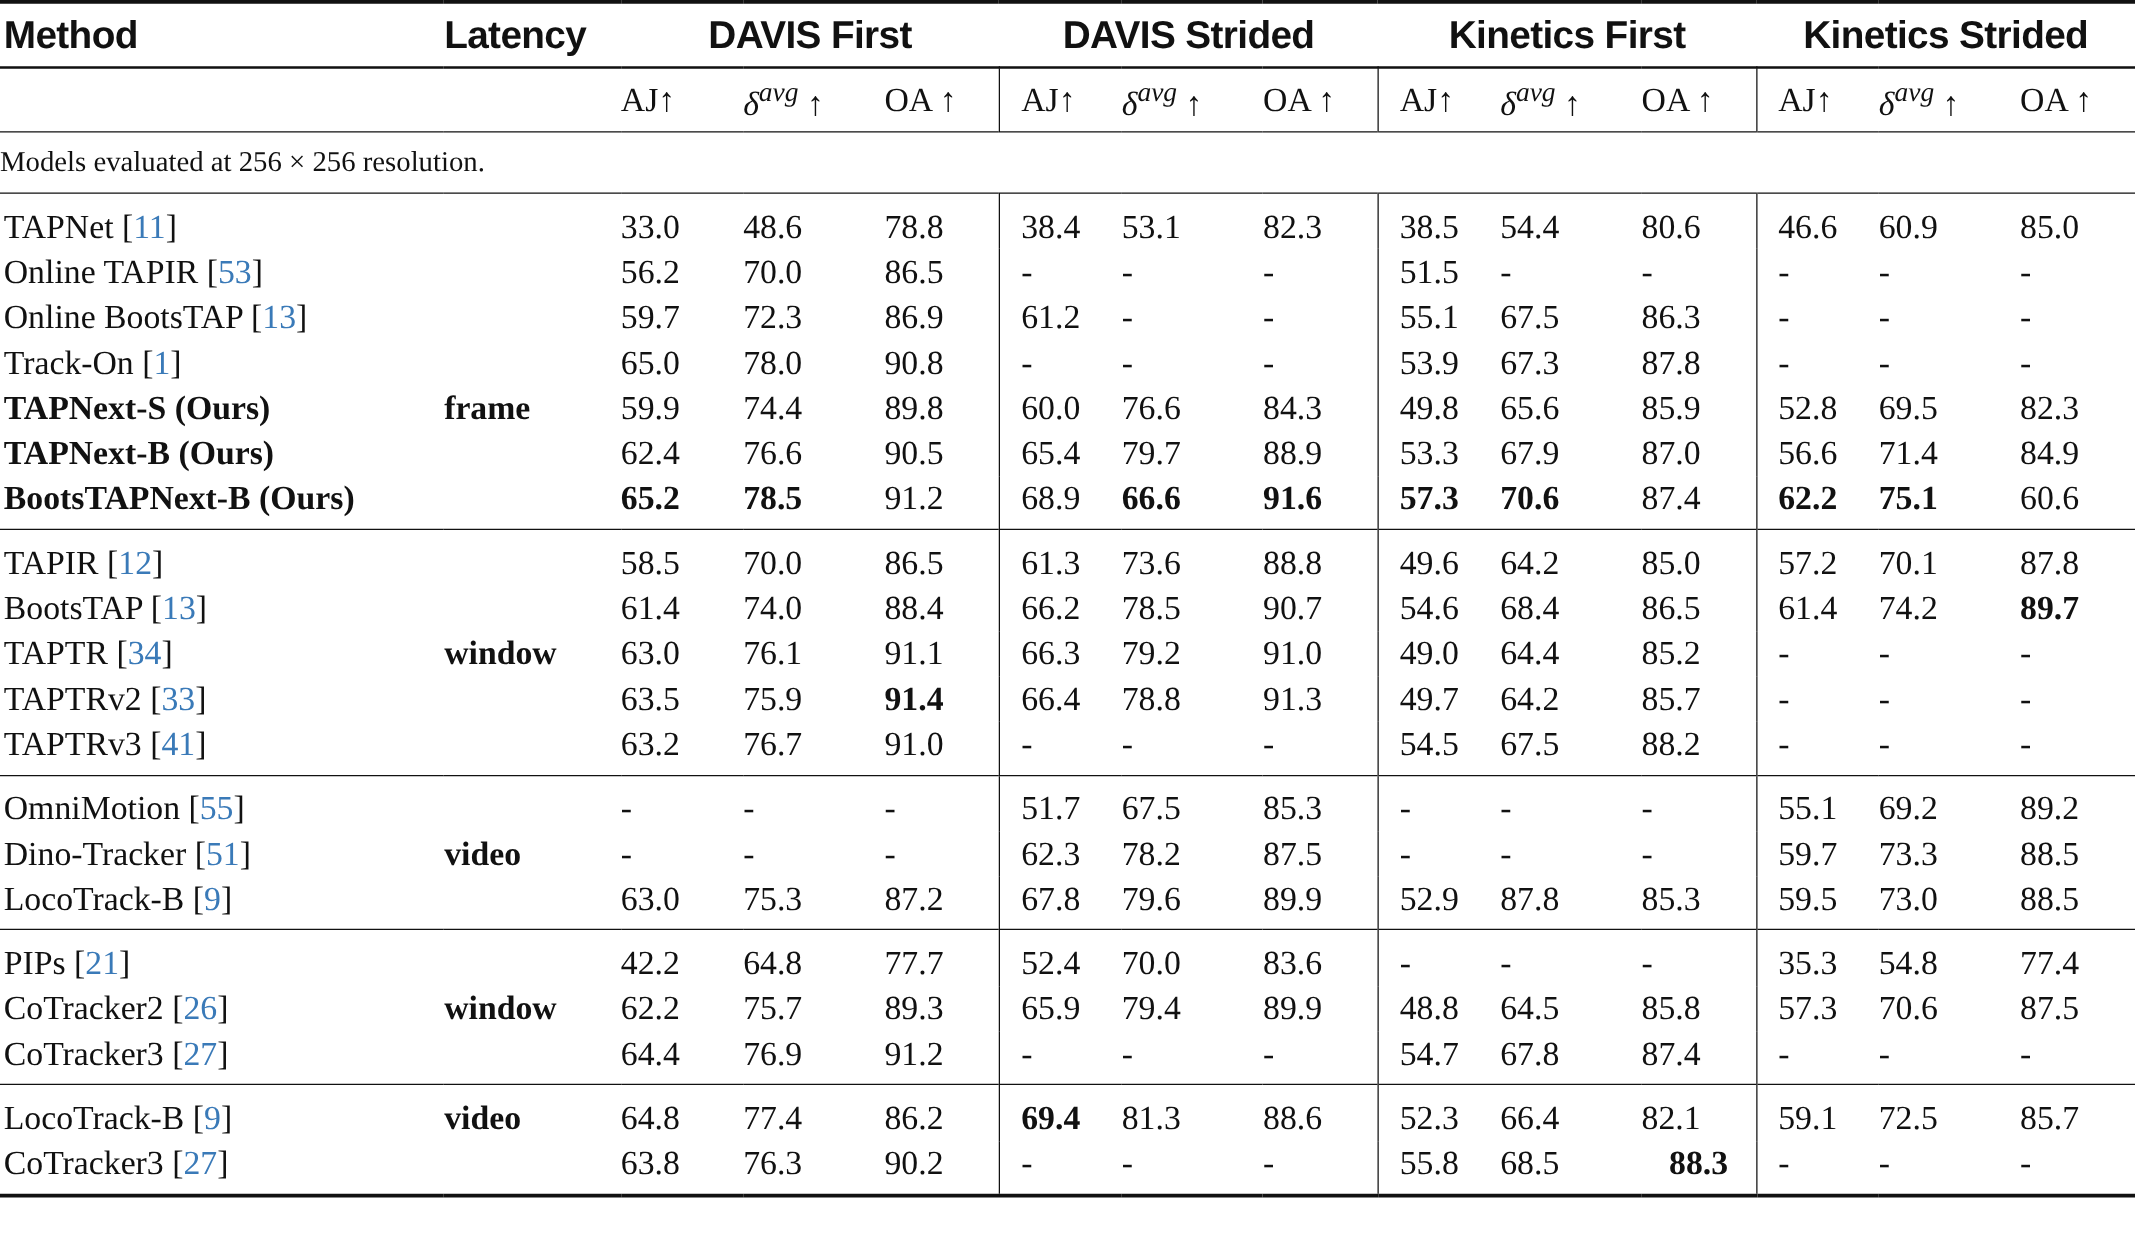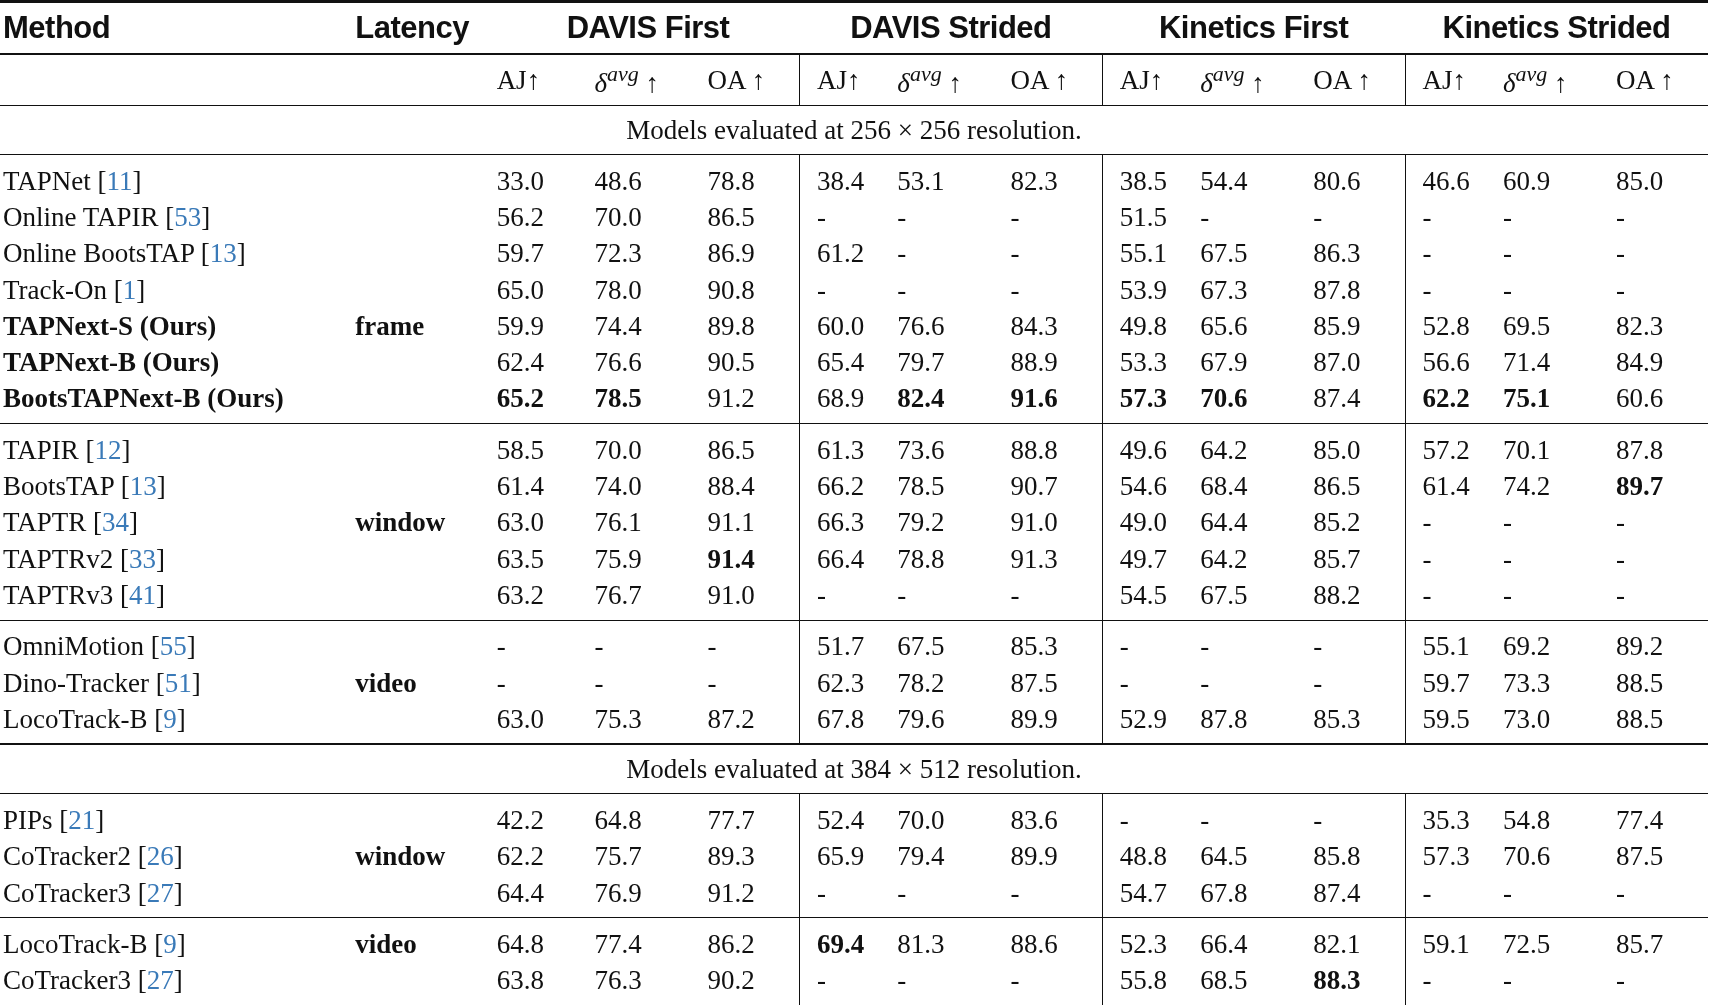--- a/index.html
+++ b/index.html
@@ -12,21 +12,21 @@
   col.c-aj { width: 97px; }
   col.c-d { width: 112px; }
   col.c-oa { width: 91px; }
   .hdr1 th { font-weight: bold; font-family: "Liberation Sans Narrow", "Liberation Sans", sans-serif; font-stretch: condensed; height: 50px; font-size: 31px; letter-spacing: -0.5px; }
   .hdr1 th.method { text-align: left; padding-left: 3px; }
   .hdr1 th.lat { text-align: left; padding-left: 0px; }
   .hdr2 td { height: 50px; font-size: 27px; }
   .toprule { border-top: 3px solid #111; }
   .midrule { border-top: 2px solid #111; }
   .thinrule { border-top: 1.5px solid #111; }
-  .sec-caption td { height: 48px; text-align: center; font-size: 27px; }
+  .sec-caption td { height: 48px; text-align: left; font-size: 23px; }
   tr.row td { height: 36.3px; }
   td.m { text-align: left; padding-left: 3px; }
   td.l { text-align: left; font-weight: bold; padding-left: 0px; }
   td.v { text-align: left; padding-left: 0px; }
   td.sep { border-left: 1.5px solid #111; padding-left: 17px; }
   .ref { color: #3a7ab8; }
   .b { font-weight: bold; }
   .u { text-underline-offset: 5px; text-decoration-thickness: 1.5px; text-align: center; }
   .first-row td { padding-top: 8px; }
   .last-row td { padding-bottom: 6px; }
@@ -180,21 +180,21 @@
           <td class="v"><span>71.4</span></td>
           <td class="v"><span>84.9</span></td>
         </tr>
         <tr class="row last-row">
           <td class="m b"><span>BootsTAPNext-B (Ours)</span></td>
           <td class="l"></td>
           <td class="v"><span class="b">65.2</span></td>
           <td class="v"><span class="b">78.5</span></td>
           <td class="v"><span class="u">91.2</span></td>
           <td class="v sep"><span class="u">68.9</span></td>
-          <td class="v"><span class="b">82.4</span></td>
+          <td class="v"><span class="b">66.6</span></td>
           <td class="v"><span class="b">91.6</span></td>
           <td class="v sep"><span class="b">57.3</span></td>
           <td class="v"><span class="b">70.6</span></td>
           <td class="v"><span>87.4</span></td>
           <td class="v sep"><span class="b">62.2</span></td>
           <td class="v"><span class="b">75.1</span></td>
           <td class="v"><span>60.6</span></td>
         </tr>
         <tr class="row first-row thinrule">
           <td class="m"><span>TAPIR</span> [<span class="ref">12</span>]</td>
@@ -316,23 +316,20 @@
           <td class="v"><span>87.2</span></td>
           <td class="v sep"><span>67.8</span></td>
           <td class="v"><span>79.6</span></td>
           <td class="v"><span>89.9</span></td>
           <td class="v sep"><span>52.9</span></td>
           <td class="v"><span>87.8</span></td>
           <td class="v"><span>85.3</span></td>
           <td class="v sep"><span>59.5</span></td>
           <td class="v"><span>73.0</span></td>
           <td class="v"><span>88.5</span></td>
-        </tr>
-        <tr class="sec-caption midrule">
-          <td colspan="14">Models evaluated at 384 × 512 resolution.</td>
         </tr>
         <tr class="row first-row thinrule">
           <td class="m"><span>PIPs</span> [<span class="ref">21</span>]</td>
           <td class="l"></td>
           <td class="v"><span>42.2</span></td>
           <td class="v"><span>64.8</span></td>
           <td class="v"><span>77.7</span></td>
           <td class="v sep"><span>52.4</span></td>
           <td class="v"><span>70.0</span></td>
           <td class="v"><span>83.6</span></td>
@@ -395,20 +392,20 @@
           <td class="m" style="border-bottom: 3px solid rgb(17, 17, 17);"><span>CoTracker3</span> [<span class="ref">27</span>]</td>
           <td class="l" style="border-bottom: 3px solid rgb(17, 17, 17);"></td>
           <td class="v" style="border-bottom: 3px solid rgb(17, 17, 17); margin-left: 43px;"><span>63.8</span></td>
           <td class="v" style="border-bottom: 3px solid rgb(17, 17, 17);"><span>76.3</span></td>
           <td class="v" style="border-bottom: 3px solid rgb(17, 17, 17);"><span>90.2</span></td>
           <td class="v sep" style="border-bottom: 3px solid rgb(17, 17, 17);"><span>-</span></td>
           <td class="v" style="border-bottom: 3px solid rgb(17, 17, 17);"><span>-</span></td>
           <td class="v" style="border-bottom: 3px solid rgb(17, 17, 17);"><span>-</span></td>
           <td class="v sep" style="border-bottom: 3px solid rgb(17, 17, 17);"><span class="u">55.8</span></td>
           <td class="v" style="border-bottom: 3px solid rgb(17, 17, 17);"><span class="u">68.5</span></td>
-          <td class="v" style="border-bottom: 3px solid rgb(17, 17, 17);"><span class="b">88.3</span></td>
+          <td class="v" style="border-bottom: 3px solid rgb(17, 17, 17); text-align: center;"><span class="b">88.3</span></td>
           <td class="v sep" style="border-bottom: 3px solid rgb(17, 17, 17);"><span>-</span></td>
           <td class="v" style="border-bottom: 3px solid rgb(17, 17, 17);"><span>-</span></td>
           <td class="v" style="border-bottom: 3px solid rgb(17, 17, 17);"><span>-</span></td>
         </tr>
       </tbody>
   </table>
 </div>
 
 </body></html>

